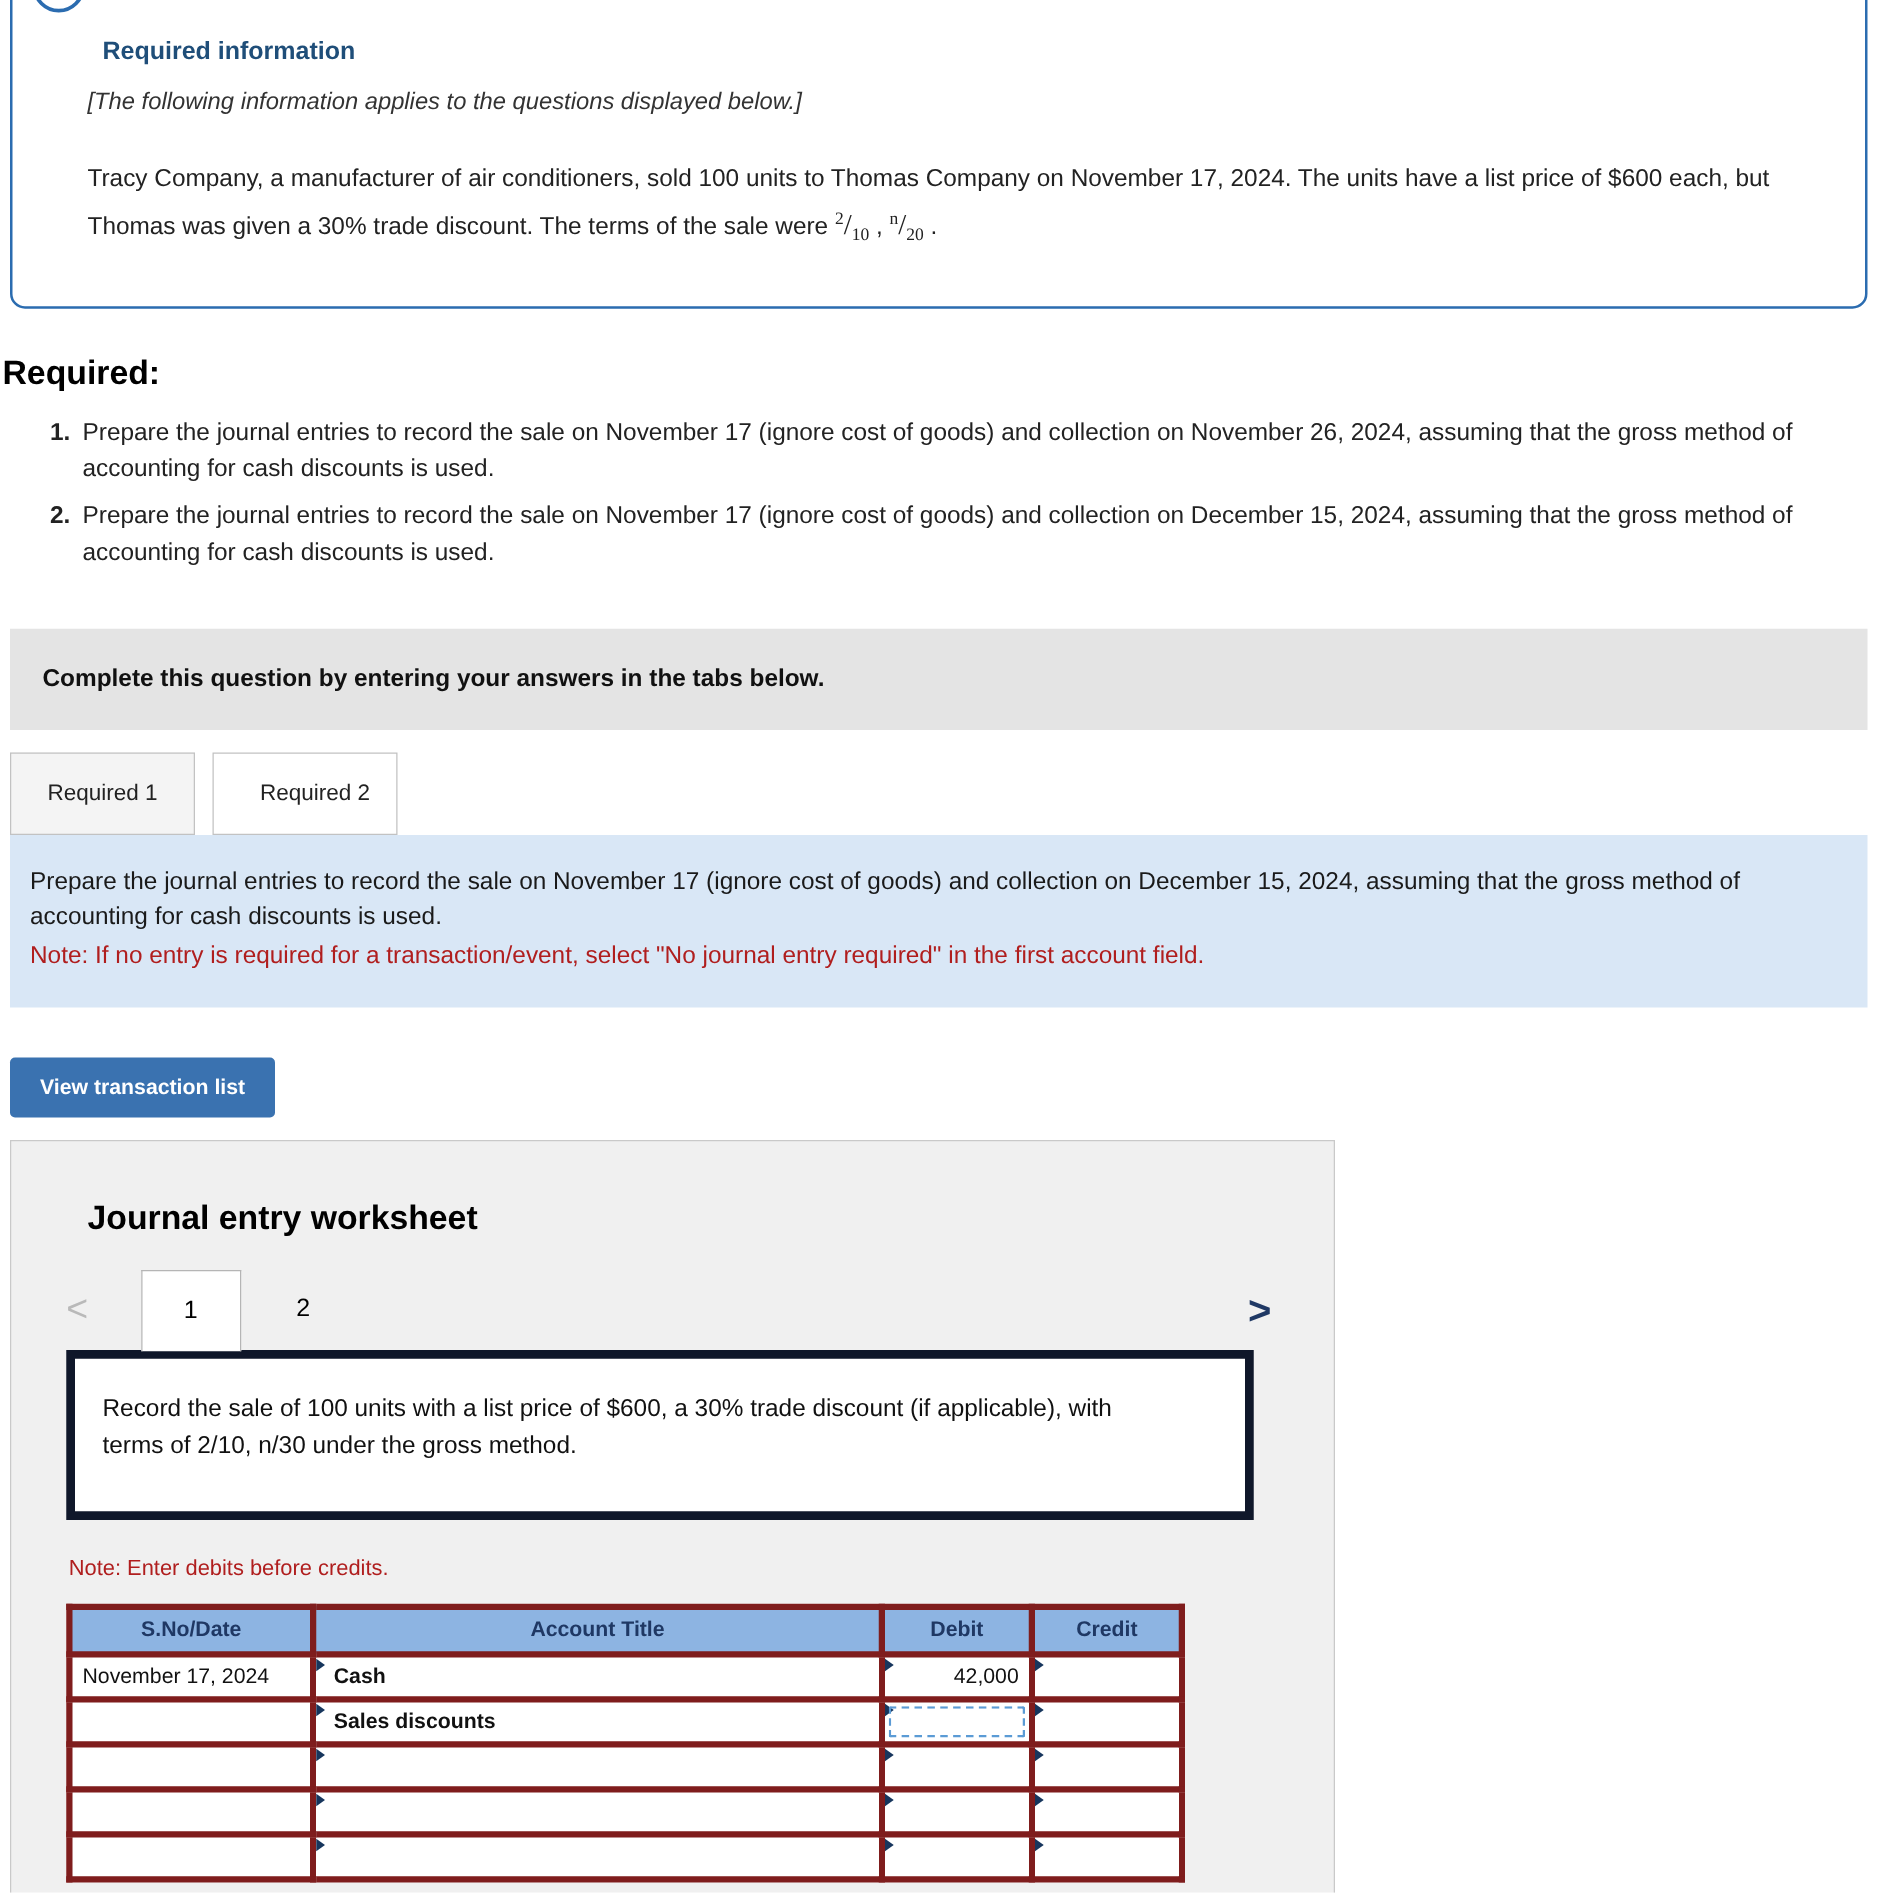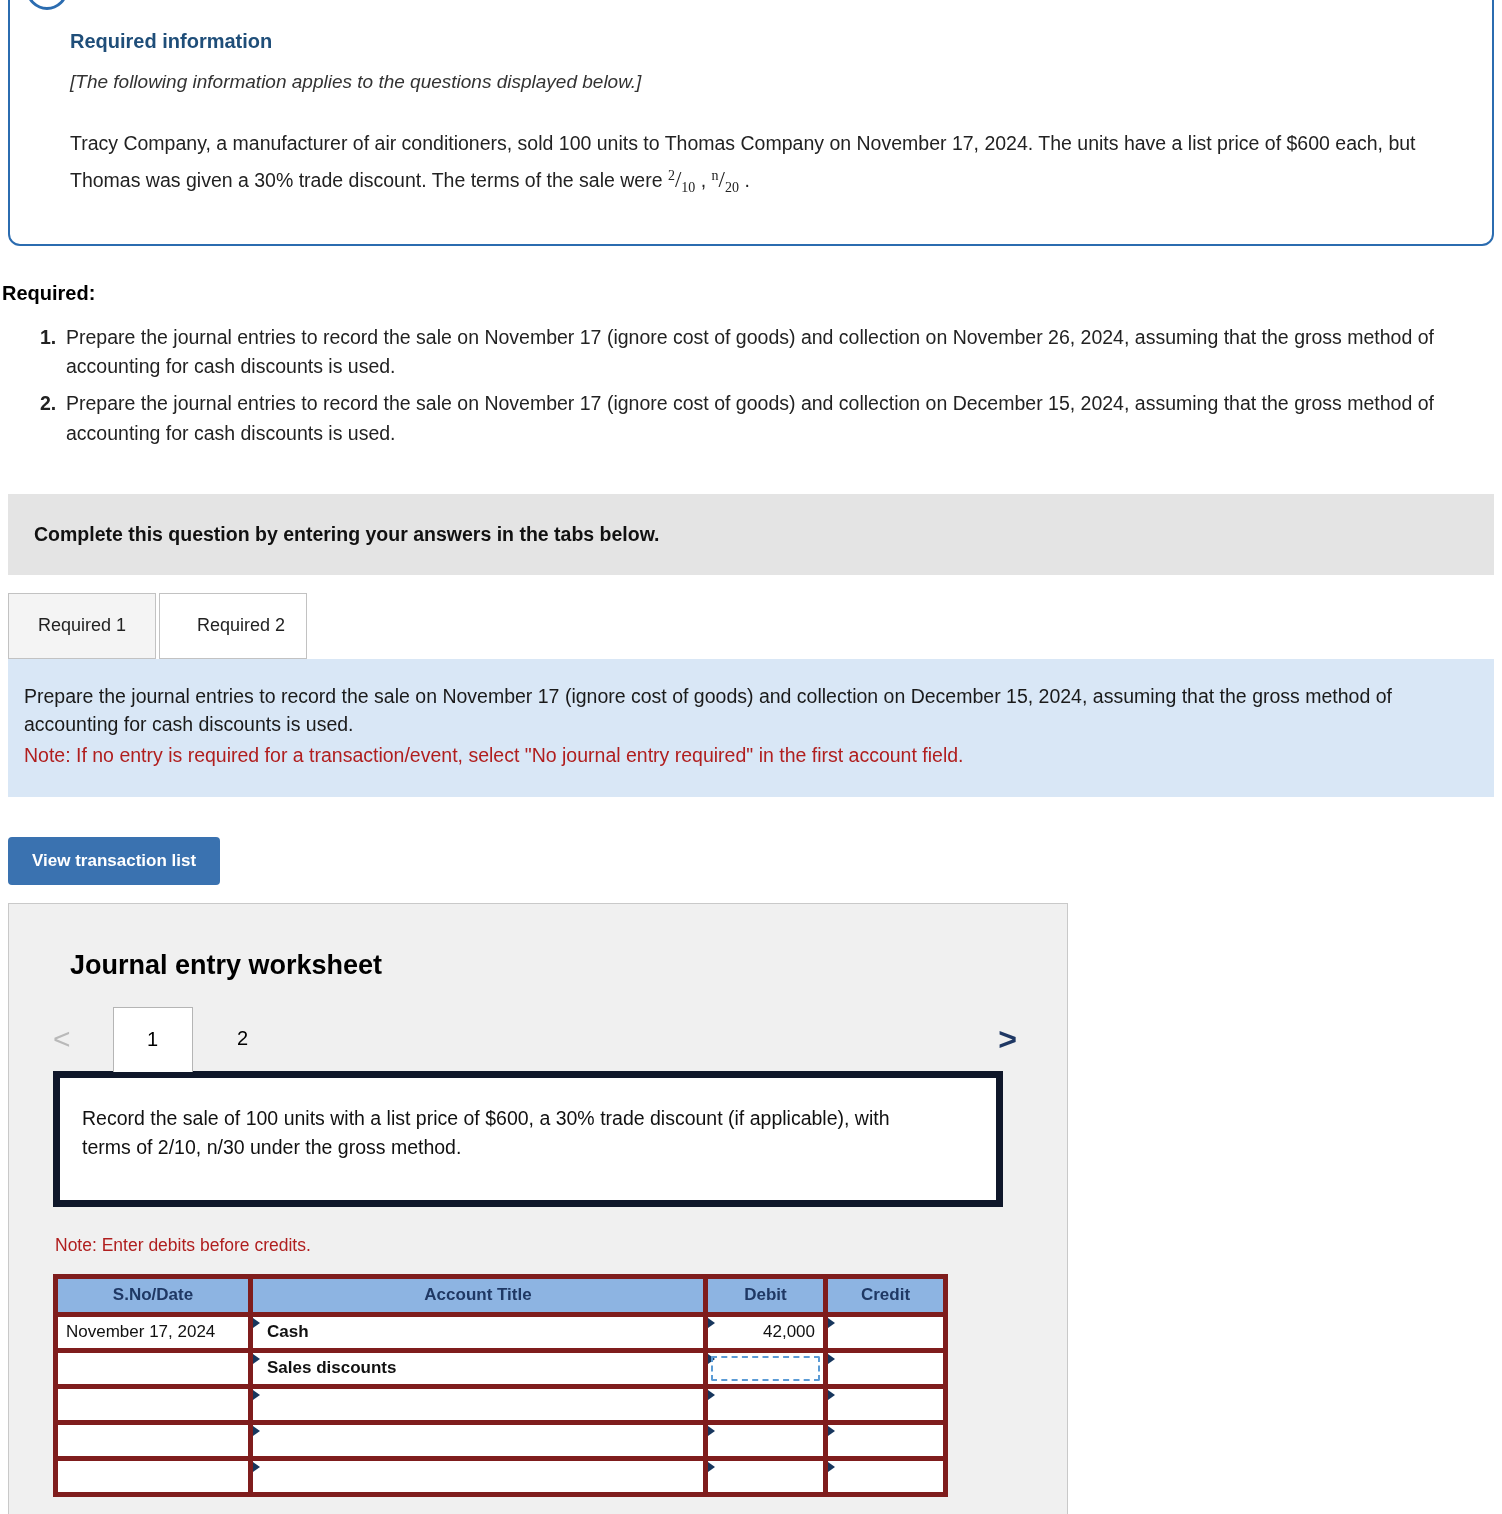--- a/index.html
+++ b/index.html
@@ -13,43 +13,43 @@
   
   .top-box {
     position:relative; margin:-16px 8px 0 8px;
     border:2px solid #2b6cb0; border-radius:12px;
     padding:44px 60px 44px 60px; background:#fff;
   }
   .arc {
     position:absolute; top:-18px; left:16px; width:42px; height:42px;
     border:3px solid #2b6cb0; border-radius:50%; background:#fff;
   }
-  .req-info-title { color:#1f4e79; font-size:20px; font-weight:bold; margin:0 0 18px 0; }
+  .req-info-title { color:#1f4e79; font-size:20px; font-weight:bold; margin:0 0 18px 12px; }
   .apply-note { font-style:italic; font-size:19px; color:#333; margin:0 0 34px 0; }
   .body-text { font-size:19.5px; color:#222; line-height:1.7; margin:0; max-width:1350px; }
   .frac { font-family:"Liberation Serif","DejaVu Serif",serif; white-space:nowrap; }
   .frac sup { font-size:14px; }
   .frac .slash { font-size:23px; }
   .frac sub { font-size:14px; }
 
   
-  .required-heading { font-size:20px; font-weight:bold; color:#000; margin:36px 0 18px 2px; }
+  .required-heading { font-size:27px; font-weight:bold; color:#000; margin:36px 0 18px 2px; }
   .req-list { margin:0; padding:0; }
   .req-item { display:flex; font-size:19.5px; line-height:1.5; color:#222; margin:0 0 8px 0; padding-left:40px; }
   .req-num { font-weight:bold; flex:0 0 26px; }
   .req-text { flex:1; max-width:1390px; }
 
   
   .banner {
     margin:46px 8px 0 8px; background:#e4e4e4;
     padding:29px 26px; font-weight:bold; font-size:19.5px; color:#111;
   }
 
   
-  .tabs { display:flex; gap:3px; margin:18px 8px 0 8px; }
+  .tabs { display:flex; gap:14px; margin:18px 8px 0 8px; }
   .tab {
     width:148px; height:66px; display:flex; align-items:center; justify-content:center;
     font-size:18px; color:#222; border:1px solid #c2c2c2; background:#f4f4f4; cursor:pointer;
   }
   .tab.active { background:#fff;padding-left:16px; }
 
   
   .instr {
     margin:0 8px; background:#d9e7f6;
     padding:23px 16px 27px 16px; font-size:19.5px; line-height:1.45; color:#1a1a1a;

